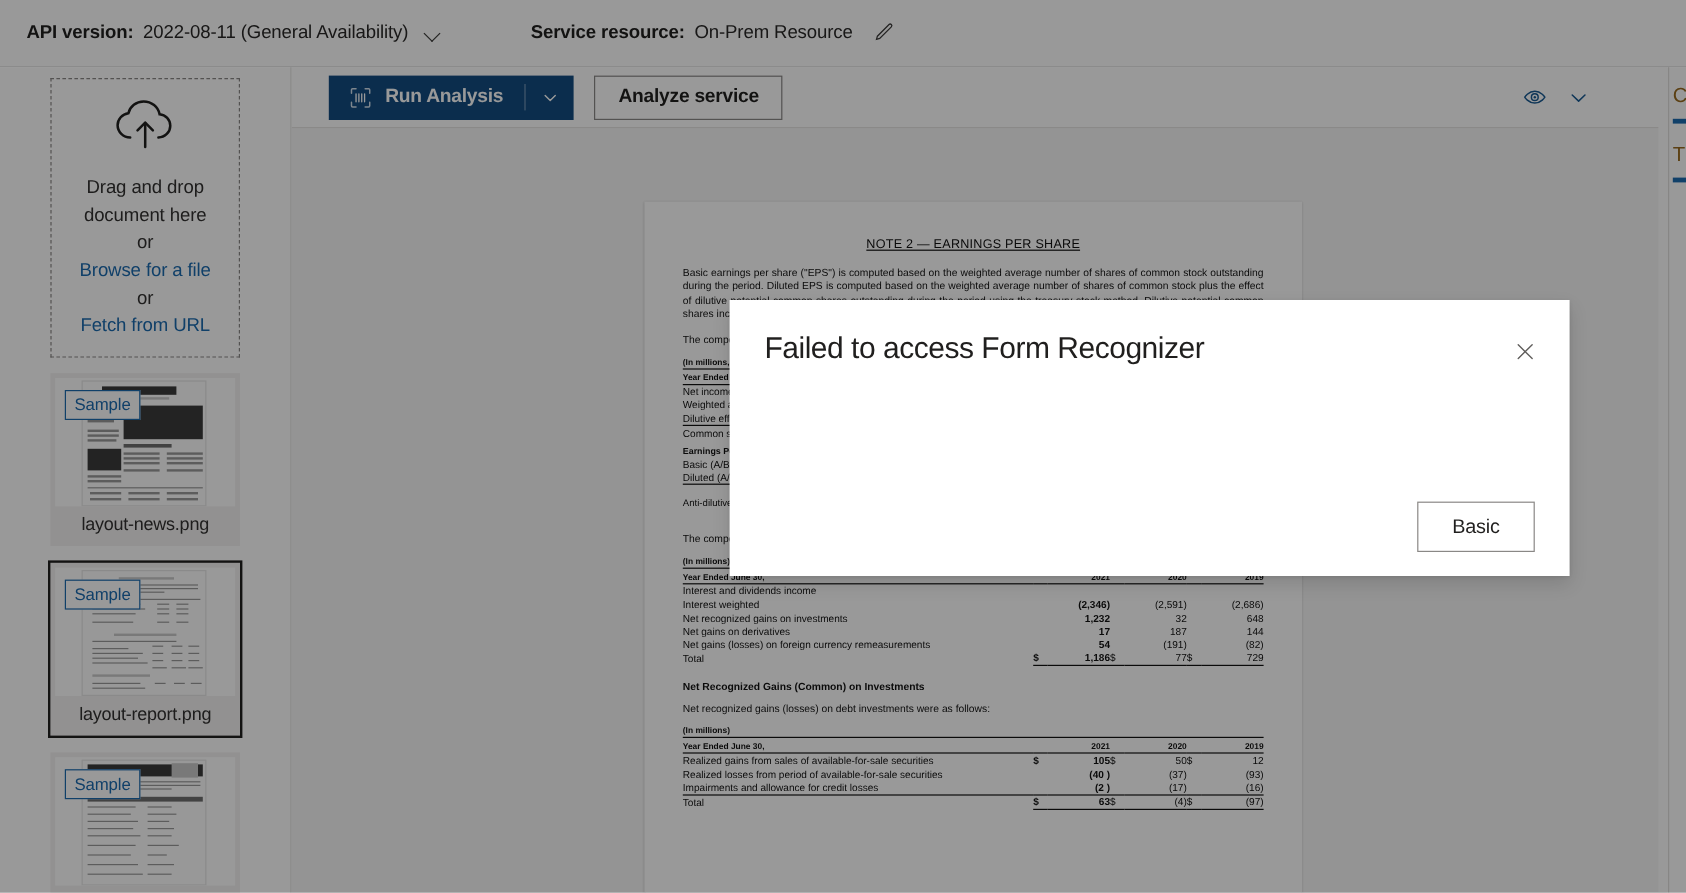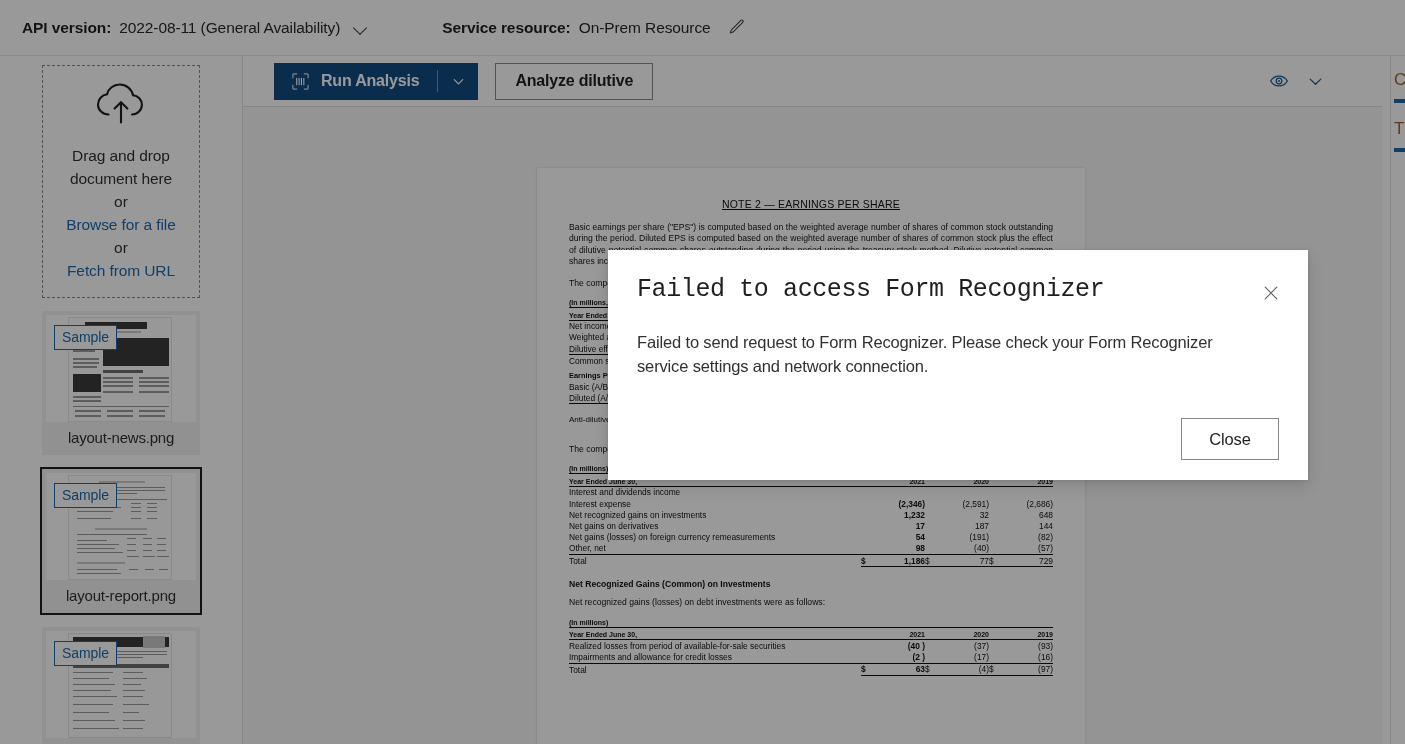--- a/index.html
+++ b/index.html
@@ -332,21 +332,20 @@
     width: 700px; height: 230px;
     background: #ffffff;
     box-shadow: 0 6.4px 14.4px rgba(0,0,0,0.13), 0 1.2px 3.6px rgba(0,0,0,0.11);
     z-index: 50;
     padding: 25px 29px 0 29px;
   }
   .modal-head {
     display: flex;
     align-items: flex-start;
     justify-content: space-between;
-    font-family: Liberation Mono, monospace;
   }
   .modal-title {
     font-size: 25px;
     font-weight: normal;
     color: #201f1e;
     letter-spacing: -0.4px;
     line-height: 30px;
   }
   .modal-close {
     width: 32px; height: 32px;
@@ -562,21 +561,21 @@
             </span>
             <span class="run-btn-label">Run Analysis</span>
             <span class="run-btn-sep"></span>
             <span class="run-btn-chev">
               <svg width="15" height="15" viewBox="0 0 16 16" fill="none">
                 <path d="M3.5 6 8 10.5 12.5 6" stroke="#ffffff" stroke-width="1.25" fill="none" stroke-linecap="round" stroke-linejoin="round"></path>
               </svg>
             </span>
           </button>
 
-          <button class="analyze-btn">Analyze dilutive</button>
+          <button class="analyze-btn">Analyze service</button>
 
           <div class="toolbar-right">
             <button class="eye-btn">
               <svg width="22" height="22" viewBox="0 0 22 22" fill="none">
                 <path d="M1.8 11S5 5.6 11 5.6 20.2 11 20.2 11 17 16.4 11 16.4 1.8 11 1.8 11z" stroke="#0f5c9e" stroke-width="1.35" fill="none"></path>
                 <circle cx="11" cy="11" r="3.1" stroke="#0f5c9e" stroke-width="1.35" fill="none"></circle>
                 <circle cx="11" cy="11" r="1.1" fill="#0f5c9e"></circle>
               </svg>
             </button>
             <button class="eye-chev">
@@ -690,21 +689,21 @@
               <tr>
                 <td>Interest and dividends income</td>
                 <td class="cur"></td>
                     <td class="num bold"></td>
                 <td class="cur"></td>
                     <td class="num"></td>
                 <td class="cur"></td>
                     <td class="num"></td>
               </tr>
               <tr>
-                <td>Interest expense</td>
+                <td>Interest weighted</td>
                 <td class="cur"></td>
                     <td class="num bold">(2,346)</td>
                 <td class="cur"></td>
                     <td class="num">(2,591)</td>
                 <td class="cur"></td>
                     <td class="num">(2,686)</td>
               </tr>
               <tr>
                 <td>Net recognized gains on investments</td>
                 <td class="cur"></td>
@@ -724,29 +723,20 @@
                     <td class="num">144</td>
               </tr>
               <tr>
                 <td>Net gains (losses) on foreign currency remeasurements</td>
                 <td class="cur"></td>
                     <td class="num bold">54</td>
                 <td class="cur"></td>
                     <td class="num">(191)</td>
                 <td class="cur"></td>
                     <td class="num">(82)</td>
-              </tr>
-              <tr>
-                <td class="u-bot2">Other, net</td>
-                <td class="cur u-bot2"></td>
-                    <td class="num bold u-bot2">98</td>
-                <td class="cur u-bot2"></td>
-                    <td class="num u-bot2">(40)</td>
-                <td class="cur u-bot2"></td>
-                    <td class="num u-bot2">(57)</td>
               </tr>
               <tr>
                 <td class="doc-ind">Total</td>
                 <td class="cur u-bot2 bold">$</td>
                 <td class="num bold u-bot2">1,186</td>
                 <td class="cur u-bot2">$</td>
                 <td class="num u-bot2">77</td>
                 <td class="cur u-bot2">$</td>
                 <td class="num u-bot2">729</td>
               </tr>
@@ -759,20 +749,29 @@
             <table class="doc-tbl">
               <tbody>
                   <tr class="hdr">
                 <td>Year Ended June 30,</td>
                 <td class="cur"></td>
                 <td class="num">2021</td>
                 <td class="cur"></td>
                 <td class="num">2020</td>
                 <td class="cur"></td>
                 <td class="num">2019</td>
+              </tr>
+              <tr>
+                <td>Realized gains from sales of available-for-sale securities</td>
+                <td class="cur bold">$</td>
+                <td class="num bold">105</td>
+                <td class="cur">$</td>
+                <td class="num">50</td>
+                <td class="cur">$</td>
+                <td class="num">12</td>
               </tr>
               <tr>
                 <td>Realized losses from period of available-for-sale securities</td>
                 <td class="cur"></td>
                     <td class="num bold">(40 )</td>
                 <td class="cur"></td>
                     <td class="num">(37)</td>
                 <td class="cur"></td>
                     <td class="num">(93)</td>
               </tr>
@@ -814,19 +813,18 @@
 
   <div class="modal">
     <div class="modal-head">
       <div class="modal-title">Failed to access Form Recognizer</div>
       <button class="modal-close">
         <svg width="16" height="16" viewBox="0 0 16 16" fill="none">
           <path d="M2.2 2.2 13.8 13.8M13.8 2.2 2.2 13.8" stroke="#605e5c" stroke-width="1.15" stroke-linecap="round"></path>
         </svg>
       </button>
     </div>
-    <div class="modal-body">Failed to send request to Form Recognizer. Please check your Form Recognizer service settings and network connection.</div>
     <div class="modal-actions">
-      <button class="close-btn">Close</button>
+      <button class="close-btn">Basic</button>
     </div>
   </div>
 
 </div>
 
 </body></html>

